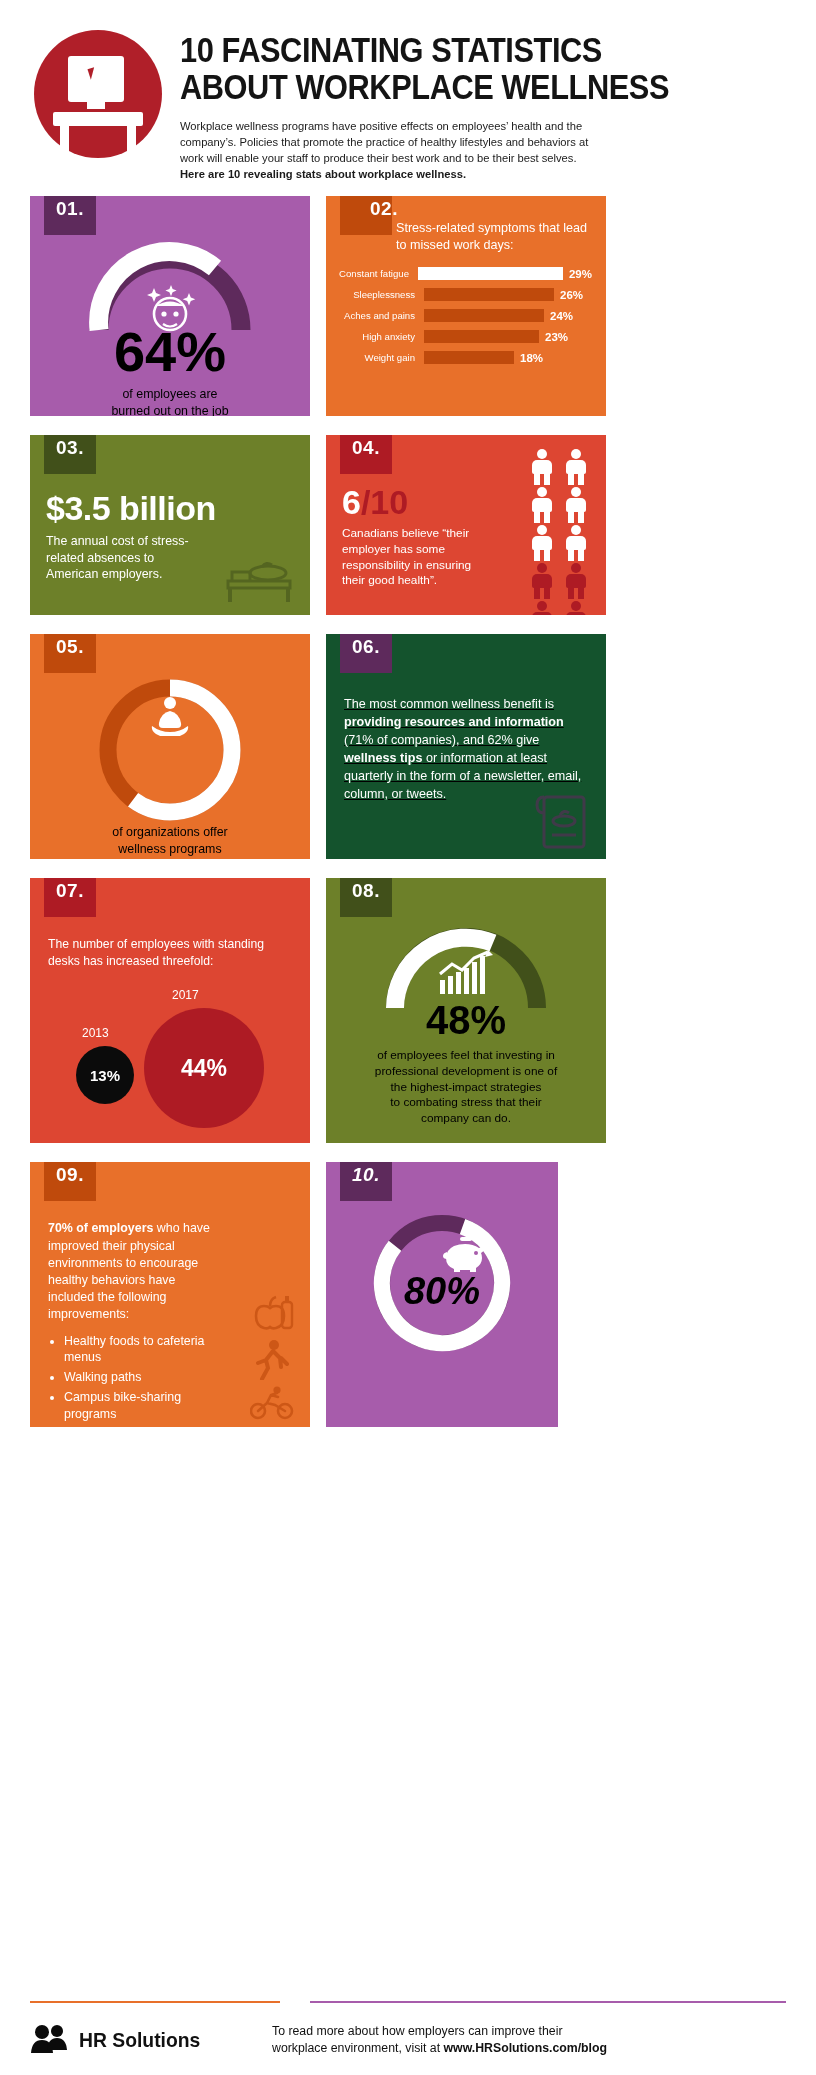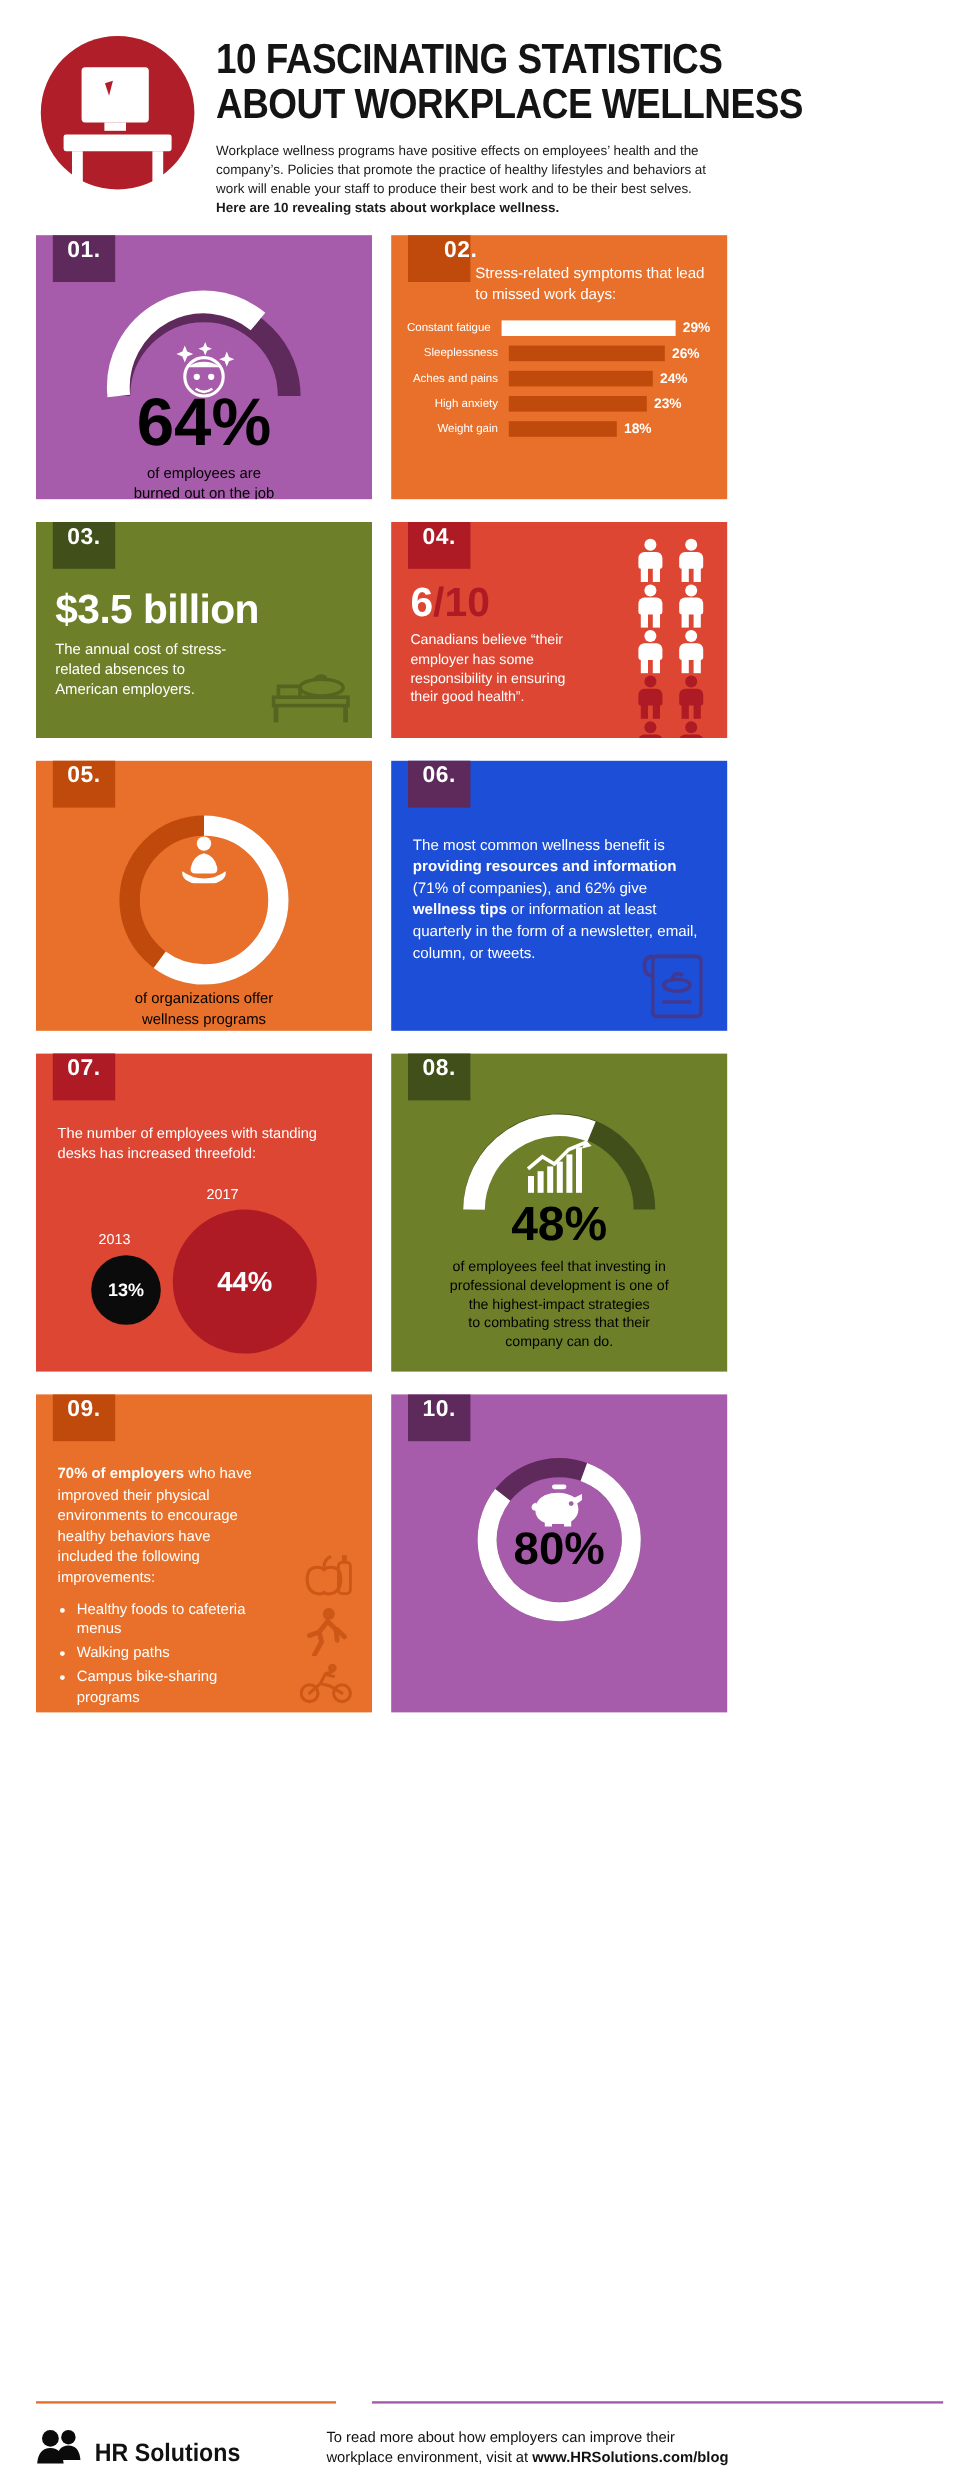--- a/index.html
+++ b/index.html
@@ -73,21 +73,21 @@
   .person .head { position:absolute; left:9px; top:0; width:10px; height:10px; border-radius:50%; }
   .person .body { position:absolute; left:4px; top:11px; width:20px; height:14px; border-radius:5px 5px 2px 2px; }
   .person .lg1 { position:absolute; left:6px; top:24px; width:6px; height:12px; }
   .person .lg2 { position:absolute; left:16px; top:24px; width:6px; height:12px; }
 
   ul.bullets { margin: 10px 0 0 16px; font-size: 12.4px; line-height: 1.3; }
   ul.bullets li { margin-bottom: 4px; }
 
   
   .footer { position: absolute; left: 0; bottom: 0; width: 816px; padding: 22px 30px 18px 30px; display:flex; align-items:center; gap: 22px; }
-  .brand { display:flex; align-items:flex-end; gap: 9px; width: 220px; }
+  .brand { display:flex; align-items:center; gap: 9px; width: 220px; }
   .brand-name { font-family:"Liberation Sans Narrow","Liberation Sans",sans-serif; font-weight:700; font-size:21px; color:#111; transform: scaleX(0.92); transform-origin:left;}
   .footer-text { font-size: 12.3px; line-height: 1.4; color:#111; }
   .footer-text b { font-weight: 700; }
 </style>
 </head>
 <body>
 
 <div class="page">
 
   <div class="header">
@@ -306,21 +306,21 @@
             <path d="M4 30 q8 6 18 6 q10 0 18 -6 q1 5 -4 8 q-7 4 -14 4 q-7 0 -14 -4 q-5 -3 -4 -8z" fill="#fff"></path>
           </svg>
           <div style="position:absolute;left:0;right:0;top:190px;text-align:center;">
             <div class="sub">of organizations offer</div>
             <div class="sub">wellness programs</div>
           </div>
         </div>
       </div>
 
       <div class="card" style="width:280px;height:225px;">
-        <div class="card-inner" style="background:#1d4ed8;">
+        <div class="card-inner" style="background:#14532d;text-decoration:underline;">
           <div class="badge" style="background:#5e2a5c;">06.</div>
           <div class="card-body" style="padding:62px 18px 0 18px;">
             <p style="font-size:12.6px;line-height:1.42;"><span>The most common wellness benefit is </span><b>providing resources and information</b><span> (71% of companies), and 62% give </span><b>wellness tips</b><span> or information at least quarterly in the form of a newsletter, email, column, or tweets.</span></p>
           </div>
           <svg width="58" height="62" viewBox="0 0 58 62" style="position:absolute;right:14px;bottom:8px;opacity:0.6;">
             <rect x="10" y="8" width="40" height="50" rx="3" fill="none" stroke="#5e2a5c" stroke-width="3"></rect>
             <path d="M10 8 q-7 0 -7 8 q0 8 7 8" fill="none" stroke="#5e2a5c" stroke-width="3"></path>
             <ellipse cx="30" cy="32" rx="11" ry="5" fill="none" stroke="#5e2a5c" stroke-width="3"></ellipse>
             <path d="M26 26 q4 -6 9 -2" fill="none" stroke="#5e2a5c" stroke-width="3"></path>
             <line x1="18" y1="46" x2="42" y2="46" stroke="#5e2a5c" stroke-width="3"></line>
@@ -405,21 +405,21 @@
           </svg>
           <svg width="44" height="34" viewBox="0 0 44 34" style="position:absolute;right:16px;top:224px;opacity:0.65;">
             <circle cx="8" cy="25" r="7" fill="none" stroke="#bf4a0c" stroke-width="2.6"></circle>
             <circle cx="35" cy="25" r="7" fill="none" stroke="#bf4a0c" stroke-width="2.6"></circle>
             <circle cx="27" cy="4" r="3.6" fill="#bf4a0c"></circle>
             <path d="M8 25 l9 -8 l8 2 l10 6 M17 17 l4 -8 l6 -2 M21 9 l7 2" fill="none" stroke="#bf4a0c" stroke-width="2.6" stroke-linecap="round"></path>
           </svg>
         </div>
       </div>
 
-      <div class="card" style="width:280px;height:265px;">
+      <div class="card" style="width:232px;height:265px;font-style:italic;">
         <div class="card-inner" style="background:#a75cab;">
           <div class="badge" style="background:#5e2a5c;">10.</div>
           <div style="position:absolute;left:0;right:0;top:46px;display:flex;justify-content:center;">
             <svg width="150" height="150" viewBox="0 0 150 150">
               <circle cx="75" cy="75" r="60" fill="none" stroke="#5e2a5c" stroke-width="16"></circle>
               <circle cx="75" cy="75" r="60" fill="none" stroke="#ffffff" stroke-width="16" stroke-dasharray="301.6 377" transform="rotate(-70 75 75)"></circle>
             </svg>
           </div>
           <svg width="48" height="40" viewBox="0 0 48 40" style="position:absolute;left:116px;top:70px;">
             <path d="M12 14 q-8 4 -8 12 q0 8 8 11 v4 h6 v-3 h10 v3 h6 v-5 q6 -4 6 -10 q0 -3 -1 -5 l4 -3 v-5 l-6 3 q-6 -4 -14 -4 q-6 0 -11 2z" fill="#fff"></path>

